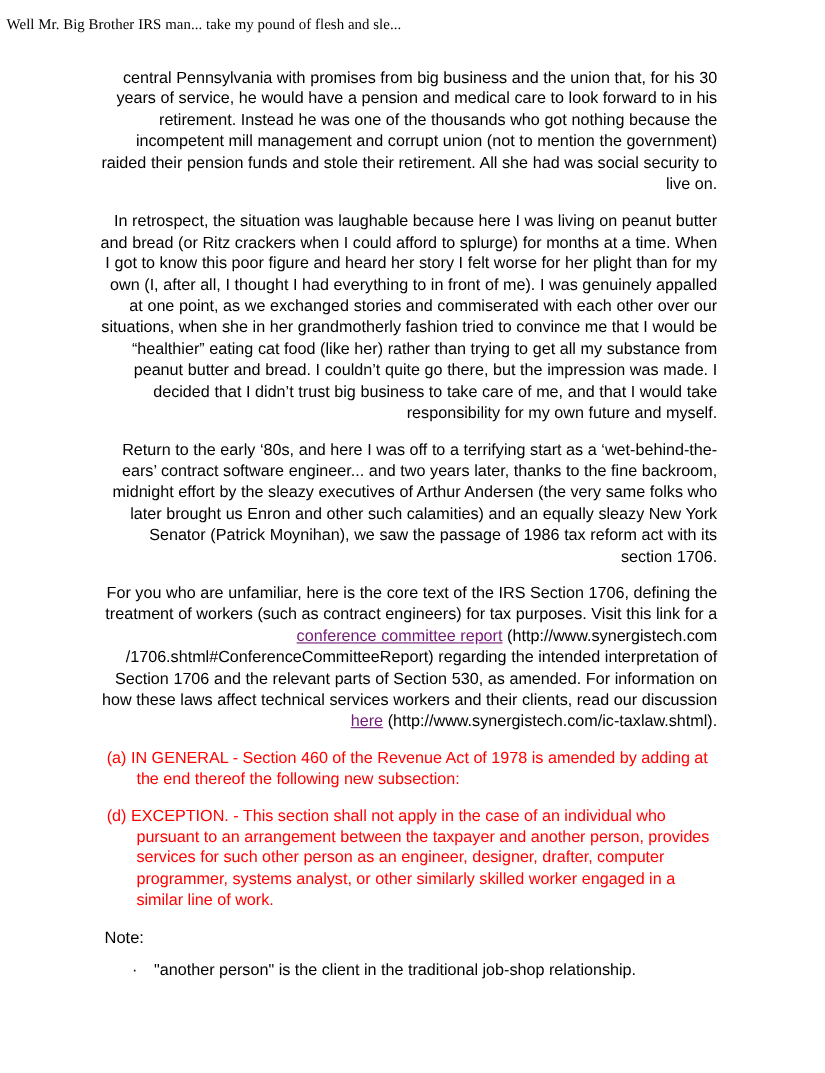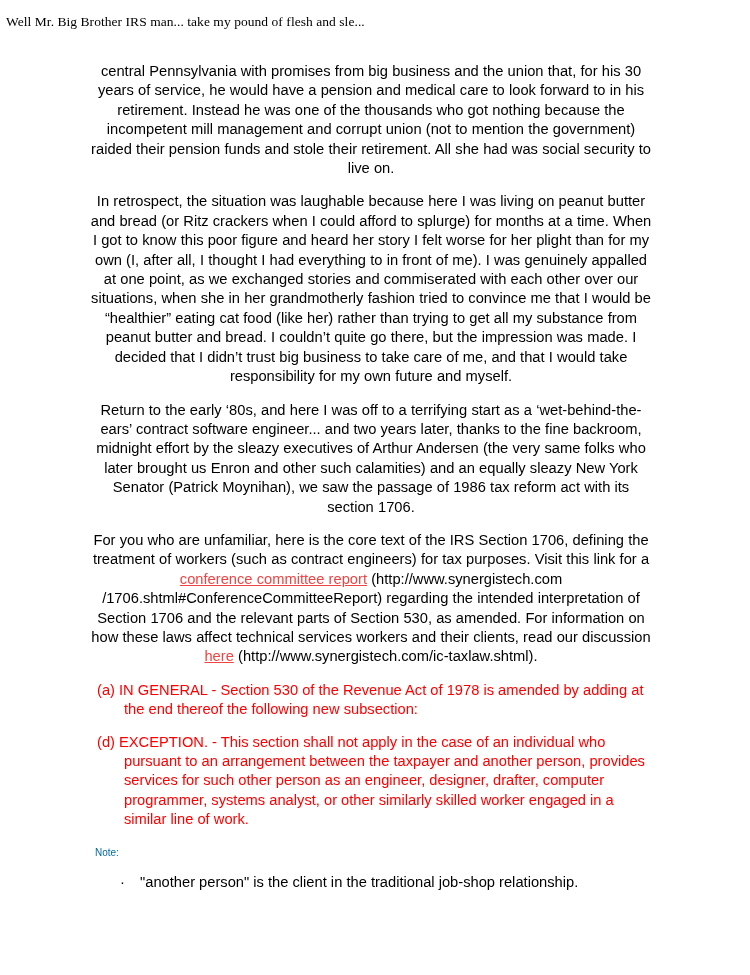--- a/index.html
+++ b/index.html
@@ -32,47 +32,47 @@
     position: absolute;
     left: 90px;
     top: 62px;
     width: 562px;
   }
   p.para {
     margin: 0 0 14px 0;
     font-size: 14.7px;
     line-height: 19.4px;
     color: #000000;
-    text-align: center;
+    text-align: right;
     word-spacing: 0.1px;
   }
   a.doclink {
-    color: #ef4444;
+    color: #701a75;
     text-decoration: underline;
     cursor: pointer;
   }
   .sec-head {
     margin: 0 0 12px 0;
     font-size: 14.7px;
     line-height: 19.4px;
     color: #ff0000;
   }
   .sec-item {
     margin: 0 0 13px 0;
     padding-left: 34px;
     text-indent: -27px;
     font-size: 14.7px;
     line-height: 19.4px;
     color: #ff0000;
   }
   .note-head {
     margin: 8px 0 11px 5px;
-    font-size: 10px;
+    font-size: 15px;
     line-height: 19.4px;
-    color: #0369a1;
+    color: #000000;
   }
   .note-list {
     margin: 0;
     padding: 0;
     list-style: none;
   }
   .note-list li {
     position: relative;
     margin: 0 0 6px 0;
     padding-left: 50px;
@@ -100,21 +100,21 @@
 
     <p class="para">central Pennsylvania with promises from big business and the union that, for his 30 years of service, he would have a pension and medical care to look forward to in his retirement.  Instead he was one of the thousands who got nothing because the incompetent mill management and corrupt union (not to mention the government) raided their pension funds and stole their retirement.  All she had was social security to live on.</p>
 
     <p class="para">In retrospect, the situation was laughable because here I was living on peanut butter and bread (or Ritz crackers when I could afford to splurge) for months at a time.  When I got to know this poor figure and heard her story I felt worse for her plight than for my own (I, after all, I thought I had everything to in front of me).  I was genuinely appalled at one point, as we exchanged stories and commiserated with each other over our situations, when she in her grandmotherly fashion tried to convince me that I would be “healthier” eating cat food (like her) rather than trying to get all my substance from peanut butter and bread.  I couldn’t quite go there, but the impression was made.  I decided that I didn’t trust big business to take care of me, and that I would take responsibility for my own future and myself.</p>
 
     <p class="para">Return to the early ‘80s, and here I was off to a terrifying start as a ‘wet-behind-the-ears’ contract software engineer... and two years later, thanks to the fine backroom, midnight effort by the sleazy executives of Arthur Andersen (the very same folks who later brought us Enron and other such calamities) and an equally sleazy New York Senator (Patrick Moynihan), we saw the passage of 1986 tax reform act with its section 1706.</p>
 
     <p class="para"><span>For you who are unfamiliar, here is the core text of the IRS Section 1706, defining the treatment of workers (such as contract engineers) for tax purposes. Visit this link for a </span><a class="doclink">conference committee report</a><span> (http://www.synergistech.com /1706.shtml#ConferenceCommitteeReport) regarding the intended interpretation of Section 1706 and the relevant parts of Section 530, as amended. For information on how these laws affect technical services workers and their clients, read our discussion </span><a class="doclink">here</a><span> (http://www.synergistech.com/ic-taxlaw.shtml).</span></p>
 
 
-    <p class="sec-item">(a) IN GENERAL - Section 530 of the Revenue Act of 1978 is amended by adding at the end thereof the following new subsection:</p>
+    <p class="sec-item">(a) IN GENERAL - Section 460 of the Revenue Act of 1978 is amended by adding at the end thereof the following new subsection:</p>
 
     <p class="sec-item">(d) EXCEPTION. - This section shall not apply in the case of an individual who pursuant to an arrangement between the taxpayer and another person, provides services for such other person as an engineer, designer, drafter, computer programmer, systems analyst, or other similarly skilled worker engaged in a similar line of work.</p>
 
 
     <p class="note-head">Note:</p>
 
     <ul class="note-list">
       <li><span class="bullet">·</span><span>"another person" is the client in the traditional job-shop relationship.</span></li>
     </ul>
 

